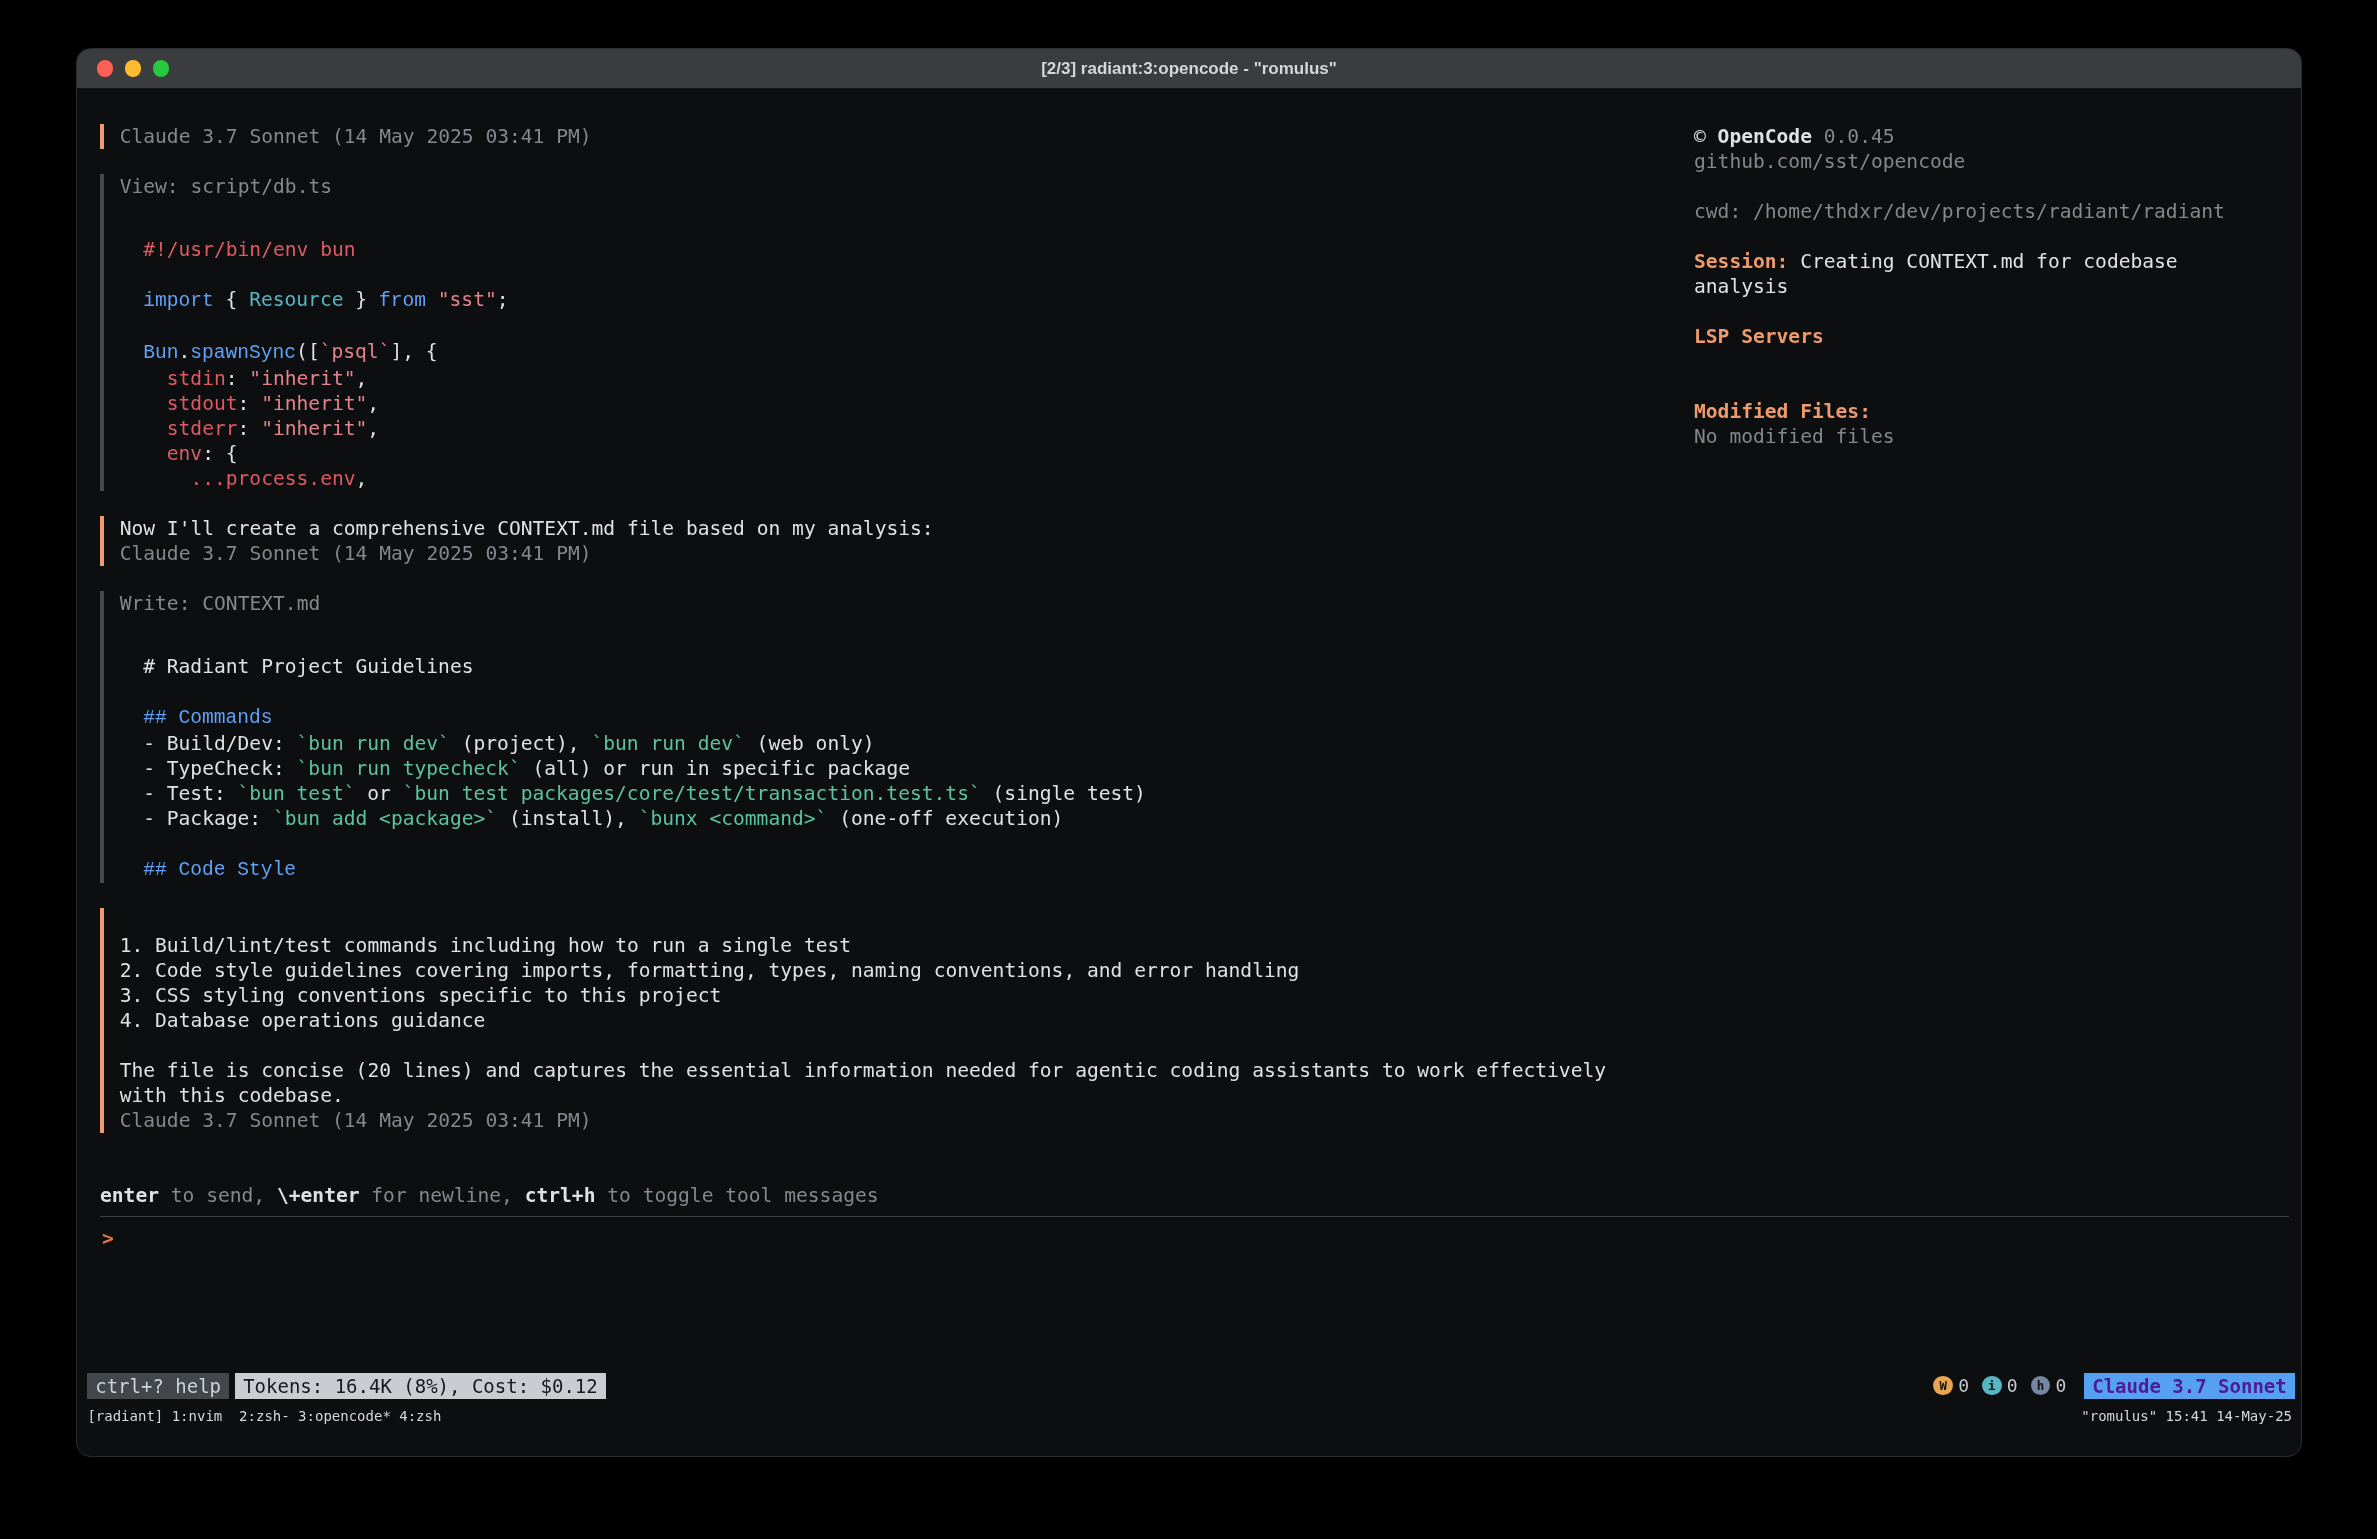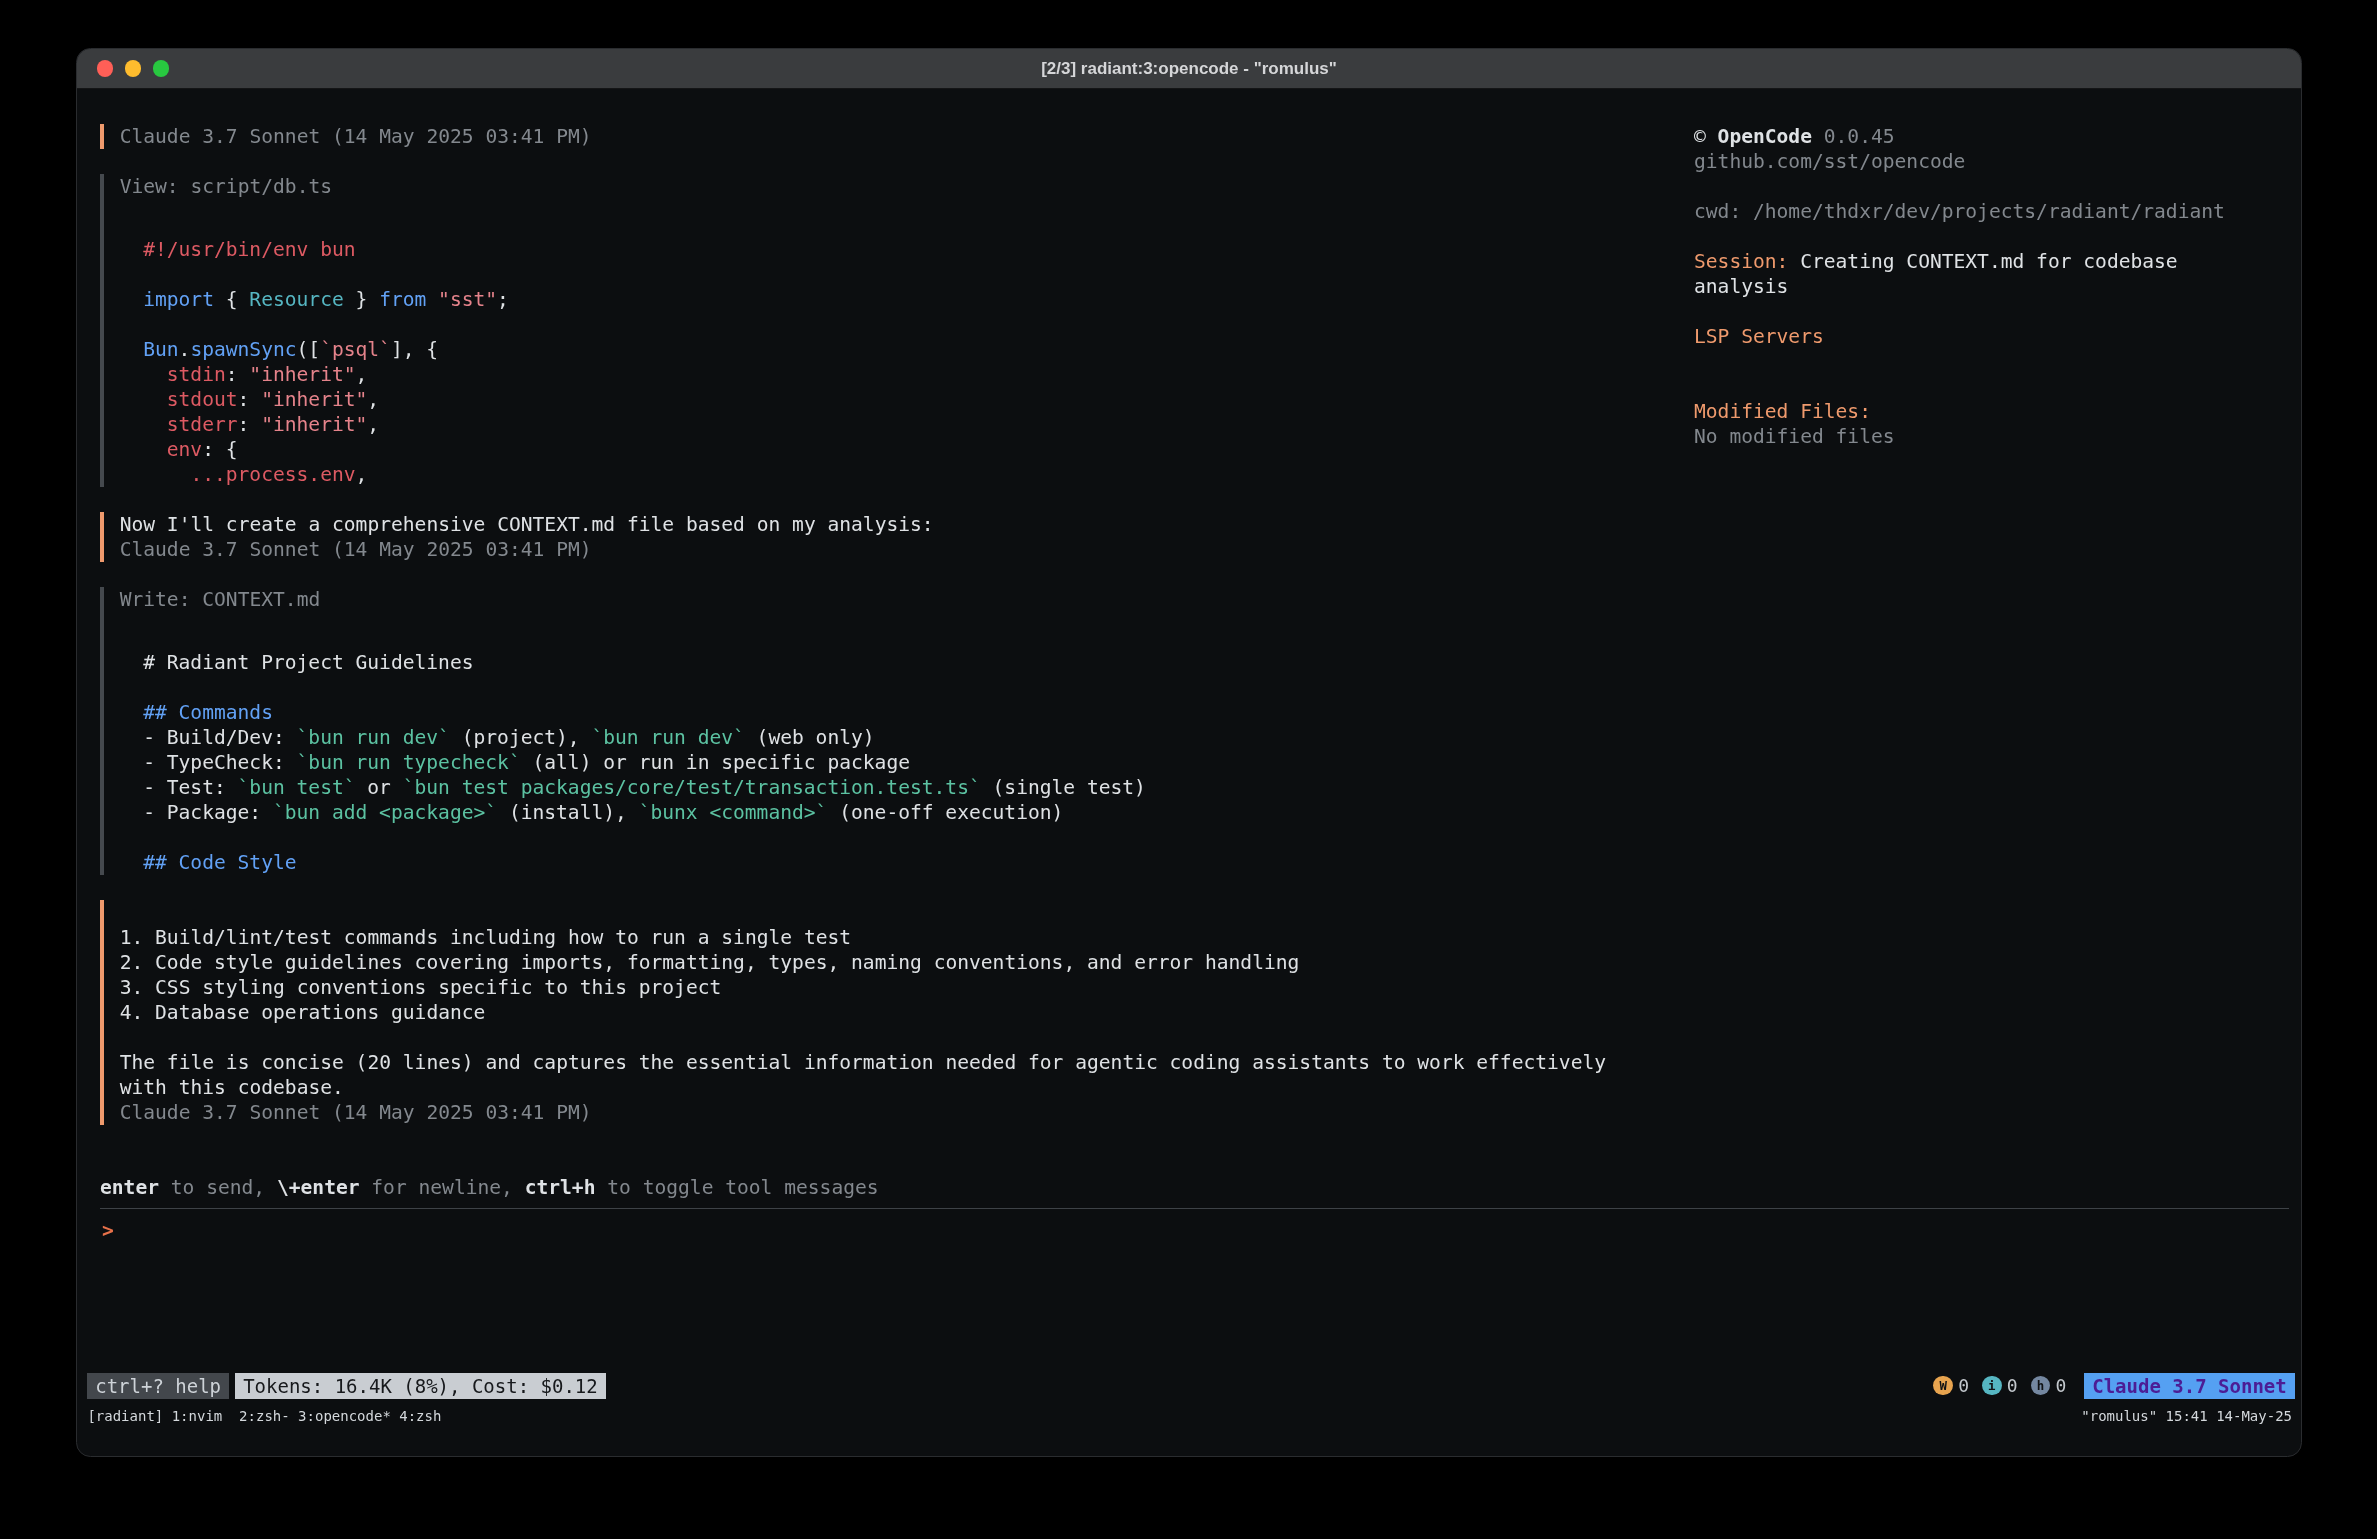--- a/index.html
+++ b/index.html
@@ -40,26 +40,26 @@
   .sidebar { flex: 0 0 607px; width: 607px; padding-right: 72px; }
 
   .msg { border-left: 4.6px solid var(--accent, #ef9a6d); padding-left: 15.7px; margin-bottom: 25px; }
   .msg.tool { border-left-color: #45494e; }
   .codeblock { padding-left: 23.5px; margin-top: 13px; }
 
   .c-fg   { color: var(--fg, #dfe2e5); }
   .c-dim  { color: var(--dim, #83888e); }
   .c-red  { color: var(--red, #dd5a63); }
   .c-pink { color: var(--pink, #e5838b); }
-  .c-blue { color: var(--blue, #62a1f5); }
+  .c-blue { color: var(--blue, #62a1f5); font-family: Liberation Mono, monospace; }
   .c-teal { color: var(--teal, #56b6c2); }
   .c-code { color: var(--green, #5cc2a2); }
   .c-orange { color: var(--accent, #ef9a6d); }
   .c-bold { color: var(--fg, #dfe2e5); font-weight: 700; }
-  .b { font-weight: 400; }
+  .b { font-weight: 700; }
 
   .wrap .line, .line.wrap { white-space: pre-wrap; }
 
   .help-line { margin: 25px 11.7px 0 23px; }
   .input-box {
     flex: 1 1 auto; margin: 7.8px 11.7px 0 23px;
     border-top: 1.3px solid #3e4247; padding: 9px 0 0 2px;
   }
   .prompt { color: var(--prompt, #e8714a); font-weight: 700; font-size: 19.6px; line-height: 25px; }
 

